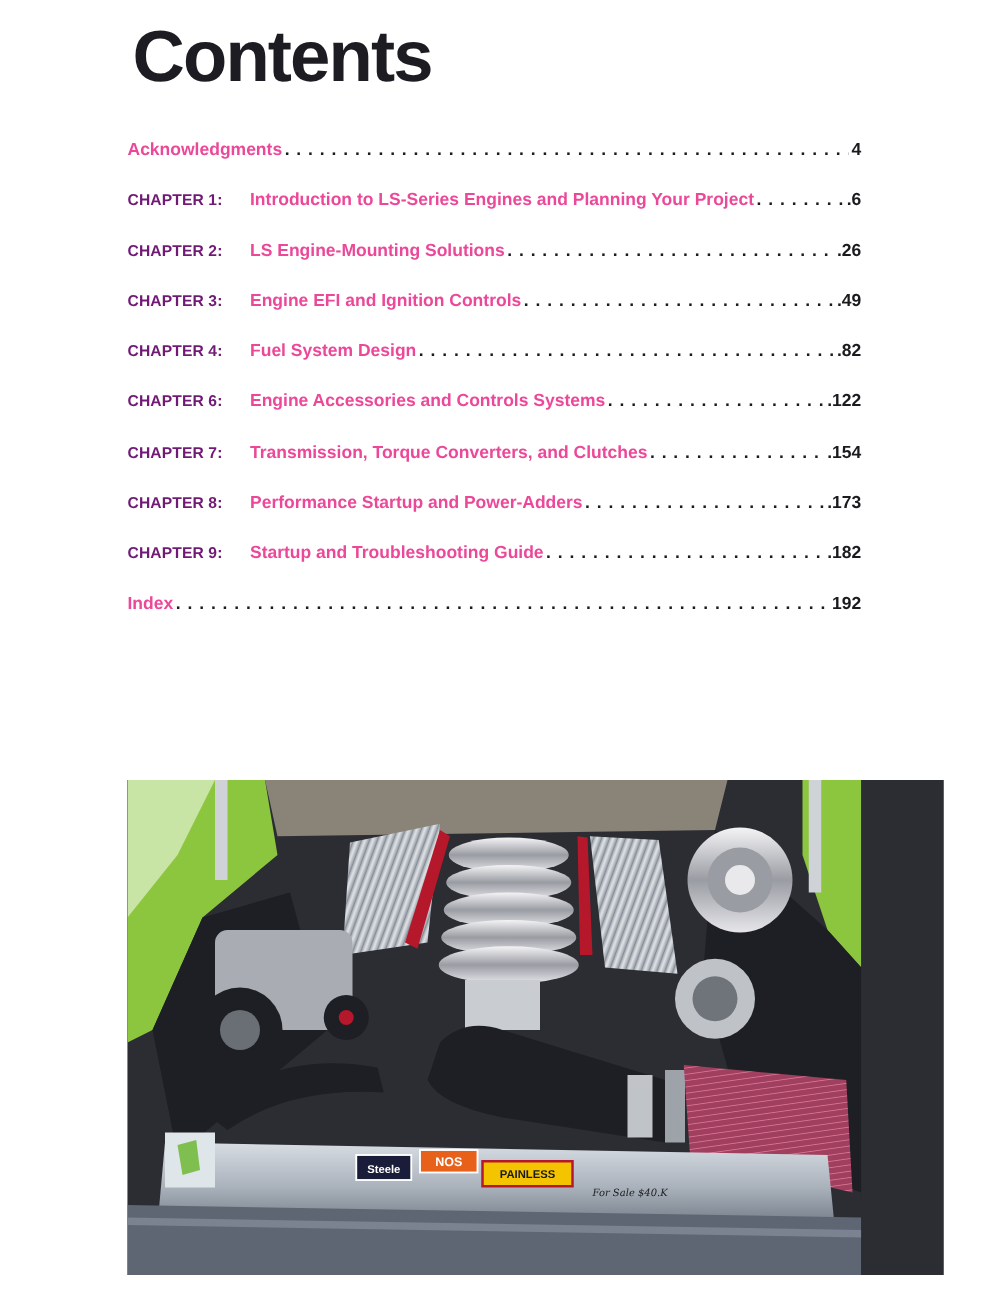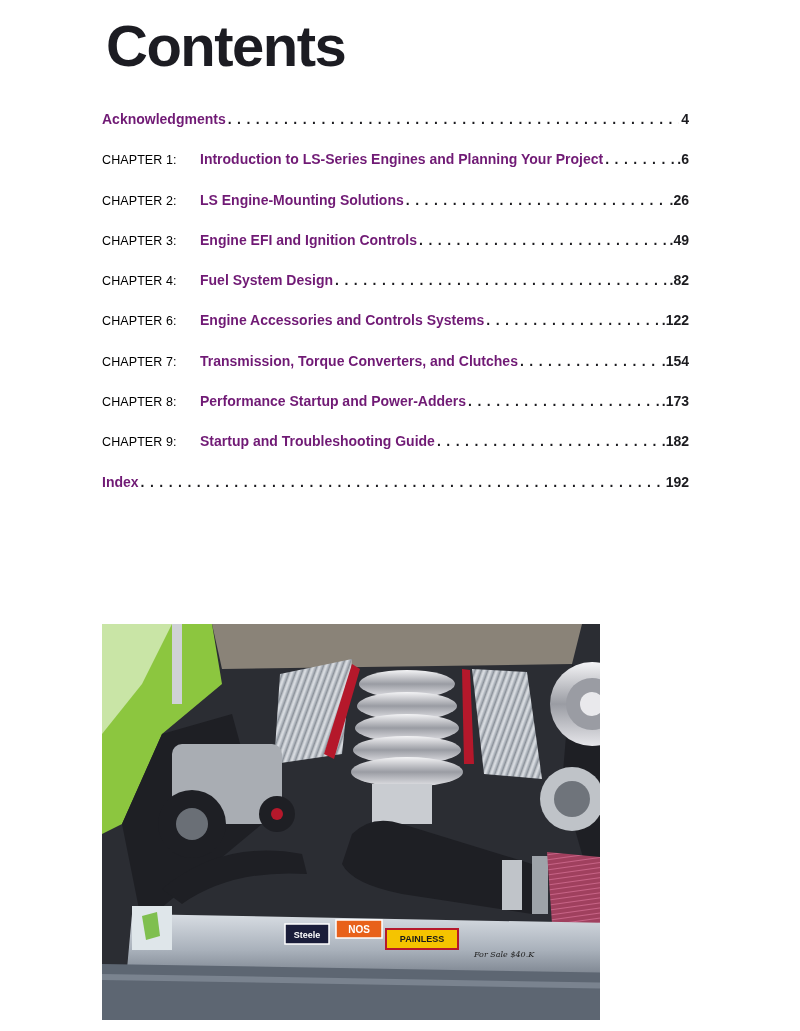--- a/index.html
+++ b/index.html
@@ -3,29 +3,29 @@
 <meta charset="utf-8">
 <style>
   html, body { margin: 0; padding: 0; background: #ffffff; }
   body { width: 800px; height: 1031px; position: relative; overflow: hidden;
          font-family: "Liberation Sans", "DejaVu Sans", sans-serif; color: #1b1b1f; }
   .title { position: absolute; left: 101px; top: 6px; margin: 5px;
            font-family: "Liberation Sans", sans-serif; font-weight: 700;
            font-size: 58px; letter-spacing: -1.5px; color: #1c1c22; line-height: 70px; }
   .toc { position: absolute; left: 102px; top: 108px; width: 587px; }
   .row { display: flex; align-items: baseline; height: 40.3px; font-size: 14px; line-height: 22px; }
-  .chap { width: 98px; flex: 0 0 98px; color: #000000; font-size: 12.5px; font-weight: 400;
+  .chap { width: 98px; flex: 0 0 98px; color: #701a75; font-size: 12.5px; font-weight: 700;
           text-transform: uppercase; letter-spacing: 0.1px; }
-  .name { font-weight: 700; white-space: nowrap; color: #701a75; }
+  .name { font-weight: 700; white-space: nowrap; color: #ec4899; }
   .leader { flex: 1 1 auto; overflow: hidden; white-space: nowrap; font-weight: 700;
             margin: 0 2px; letter-spacing: 3.2px; color: #1b1b1f; }
   .leader::before { content: ". . . . . . . . . . . . . . . . . . . . . . . . . . . . . . . . . . . . . . . . . . . . . . . . . . . . . . . . . . . . . . . . . . . . . . . . . . . . . ."; letter-spacing: 0; word-spacing: 1.6px; }
   .page { font-weight: 700; white-space: nowrap; text-align: right; }
 
-  .photo { position: absolute; left: 102px; top: 624px; width: 498px; height: 396px; overflow: hidden;
+  .photo { position: absolute; left: 102px; top: 624px; width: 653px; height: 396px; overflow: hidden;
            background: #2b2d33; }
   .photo svg { display: block; }
 </style>
 </head>
 <body>
 
 <h1 class="title">Contents</h1>
 
 <div class="toc">
   <div class="row">

